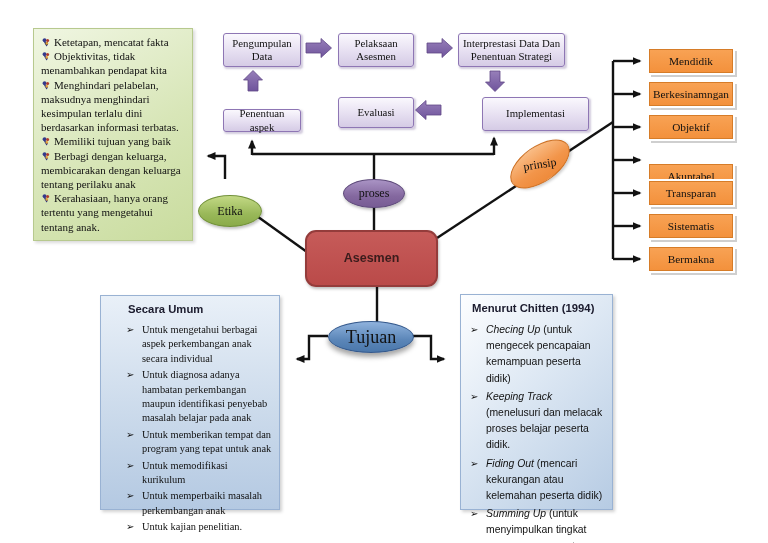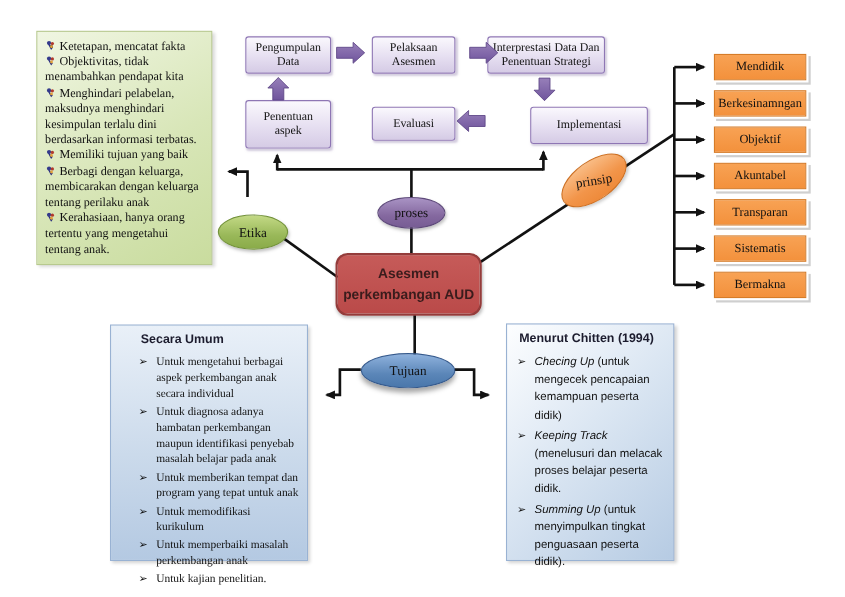--- a/index.html
+++ b/index.html
@@ -18,22 +18,22 @@
   .pic-bullet{display:inline-block;width:10px;height:9px;vertical-align:-1px;margin-right:3px;}
 
   
   .flowbox{z-index:1;box-sizing:border-box;border:1.6px solid #8e76b4;border-radius:3px;
     background:linear-gradient(180deg,#faf8fd 0%,#e6dff1 55%,#d5cbe5 100%);
     box-shadow:1.5px 1.5px 2px rgba(130,110,160,.35);
     display:flex;align-items:center;justify-content:center;text-align:center;
     font-size:10.8px;line-height:1.25;color:#111;padding:1px 3px;}
   .fb1{left:223px;top:33px;width:78px;height:34px;}
   .fb2{left:338px;top:33px;width:76px;height:34px;}
-  .fb3{left:443px;top:33px;width:107px;height:34px;}
-  .fb4{left:223px;top:91px;width:78px;height:44px;}
+  .fb3{left:458px;top:33px;width:107px;height:34px;}
+  .fb4{left:223px;top:109px;width:78px;height:23px;}
   .fb5{left:338px;top:97px;width:76px;height:31px;}
   .fb6{left:482px;top:97px;width:107px;height:34px;}
 
   
   .principle{left:649px;width:84px;height:24px;z-index:1;box-sizing:border-box;
     background:linear-gradient(180deg,#f8a254 0%,#f3913c 100%);
     border:1px solid #d67c28;
     box-shadow:0 0 0 2px #ffffff, 3px 3px 0 1px #cfcfcf;
     display:flex;align-items:center;justify-content:center;
     font-size:11.3px;color:#111;}
@@ -54,21 +54,21 @@
     background:linear-gradient(180deg,#c3d985 0%,#99b859 60%,#8aab49 100%);
     border:1.5px solid #72913a;box-shadow:1px 2px 3px rgba(0,0,0,.25);}
   .el-proses{left:343px;top:179px;width:62px;height:29px;
     background:linear-gradient(180deg,#a democr 0,#000 0);
     background:linear-gradient(180deg,#a993c4 0%,#84689f 60%,#775c94 100%);
     border:1.5px solid #5e4a7a;box-shadow:1px 2px 3px rgba(0,0,0,.25);}
   .el-prinsip{left:506px;top:146px;width:68px;height:36px;
     background:linear-gradient(180deg,#f9bc85 0%,#f2954a 60%,#ee8a3a 100%);
     border:1.5px solid #cc6f22;transform:rotate(-35deg);box-shadow:1px 2px 3px rgba(0,0,0,.2);}
   .el-prinsip span{transform:rotate(26deg);display:inline-block;}
-  .el-tujuan{left:328px;top:321px;width:86px;height:32px;font-size:12px;
+  .el-tujuan{left:328px;top:321px;width:86px;height:32px;font-size:18px;
     background:linear-gradient(180deg,#8fb2dd 0%,#5b86b8 60%,#4a77ab 100%);
     border:1.5px solid #35598c;box-shadow:0 4px 5px rgba(0,0,0,.35);}
 
   
   .bluepanel{z-index:1;box-sizing:border-box;border:1px solid #99b2d3;
     box-shadow:2px 2px 3px rgba(0,0,0,.18);color:#111;}
   .general{left:100px;top:295px;width:180px;height:215px;
     background:linear-gradient(180deg,#e9f0f8 0%,#cbdaeb 55%,#b4c9e2 100%);
     padding:7px 7px 4px 25px;}
   .chitten{left:460px;top:294px;width:153px;height:216px;
@@ -137,21 +137,21 @@
   <div class="abs flowbox fb1">Pengumpulan Data</div>
   <div class="abs flowbox fb2">Pelaksaan Asesmen</div>
   <div class="abs flowbox fb3">Interprestasi Data Dan Penentuan Strategi</div>
   <div class="abs flowbox fb4">Penentuan aspek</div>
   <div class="abs flowbox fb5">Evaluasi</div>
   <div class="abs flowbox fb6">Implementasi</div>
 
   <div class="abs principle" style="top:49px">Mendidik</div>
   <div class="abs principle" style="top:82px">Berkesinamngan</div>
   <div class="abs principle" style="top:115px">Objektif</div>
-  <div class="abs principle" style="top:148px">Akuntabel</div>
+  <div class="abs principle" style="top:164px">Akuntabel</div>
   <div class="abs principle" style="top:181px">Transparan</div>
   <div class="abs principle" style="top:214px">Sistematis</div>
   <div class="abs principle" style="top:247px">Bermakna</div>
 
   <svg class="overlay" width="768" height="543" viewBox="0 0 768 543">
     <defs>
       <marker id="ah" markerUnits="userSpaceOnUse" markerWidth="10" markerHeight="9" refX="7.5" refY="4" orient="auto">
         <path d="M0,0 L9,4 L0,8 Z" fill="#121212"></path>
       </marker>
       <linearGradient id="pg" x1="0" y1="0" x2="0" y2="1">
@@ -197,37 +197,37 @@
     </div>
   <div class="abs ellipse el-prinsip">
       <span>prinsip</span>
     </div>
   <div class="abs ellipse el-tujuan">
       <span>Tujuan</span>
     </div>
 
   <div class="abs center-box">
     <span>Asesmen</span>
-    <span>perkembangan AUD</span>
   </div>
 
   <div class="abs bluepanel general">
     <div class="panel-title">Secara Umum</div>
     <ul>
       <li>Untuk mengetahui berbagai aspek perkembangan anak secara individual</li>
       <li>Untuk diagnosa adanya hambatan perkembangan maupun identifikasi penyebab masalah belajar pada anak</li>
       <li>Untuk memberikan tempat dan program yang tepat untuk anak</li>
       <li>Untuk memodifikasi kurikulum</li>
       <li>Untuk memperbaiki masalah perkembangan anak</li>
       <li>Untuk kajian penelitian.</li>
     </ul>
   </div>
 
   <div class="abs bluepanel chitten">
     <div class="panel-title">Menurut Chitten (1994)</div>
     <ul>
       <li><span class="term">Checing Up</span> <span>(untuk mengecek pencapaian kemampuan peserta didik)</span></li>
       <li><span class="term">Keeping Track</span> <span>(menelusuri dan melacak proses belajar peserta didik.</span></li>
+      <li><span class="term">Fiding Out</span> <span>(mencari kekurangan atau kelemahan peserta didik)</span></li>
       <li><span class="term">Summing Up</span> <span>(untuk menyimpulkan tingkat penguasaan peserta didik).</span></li>
     </ul>
   </div>
 
 </div>
 
 </body></html>

